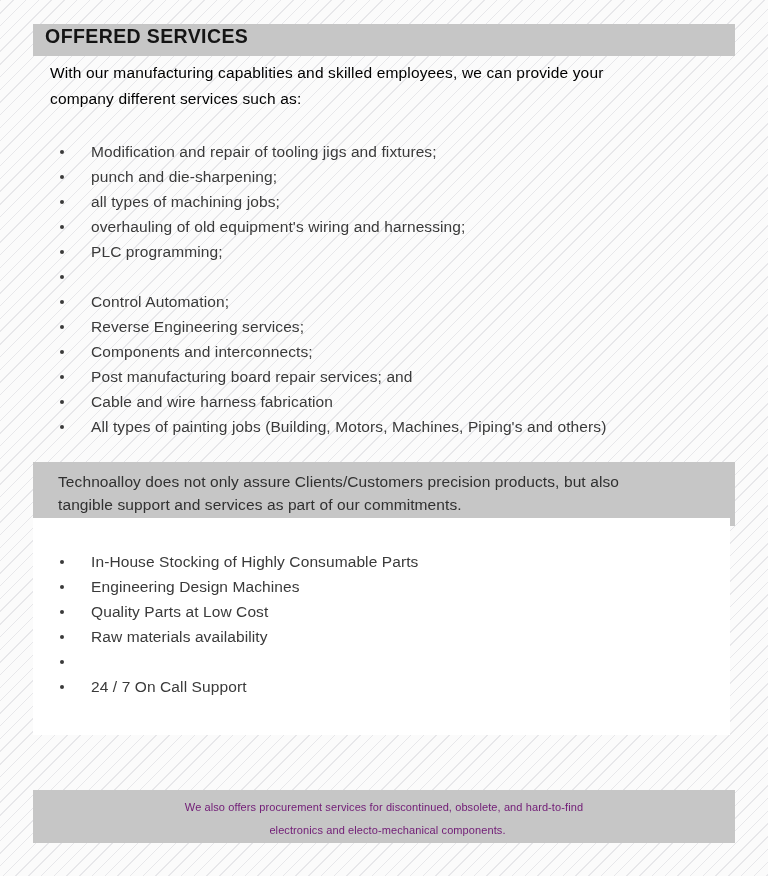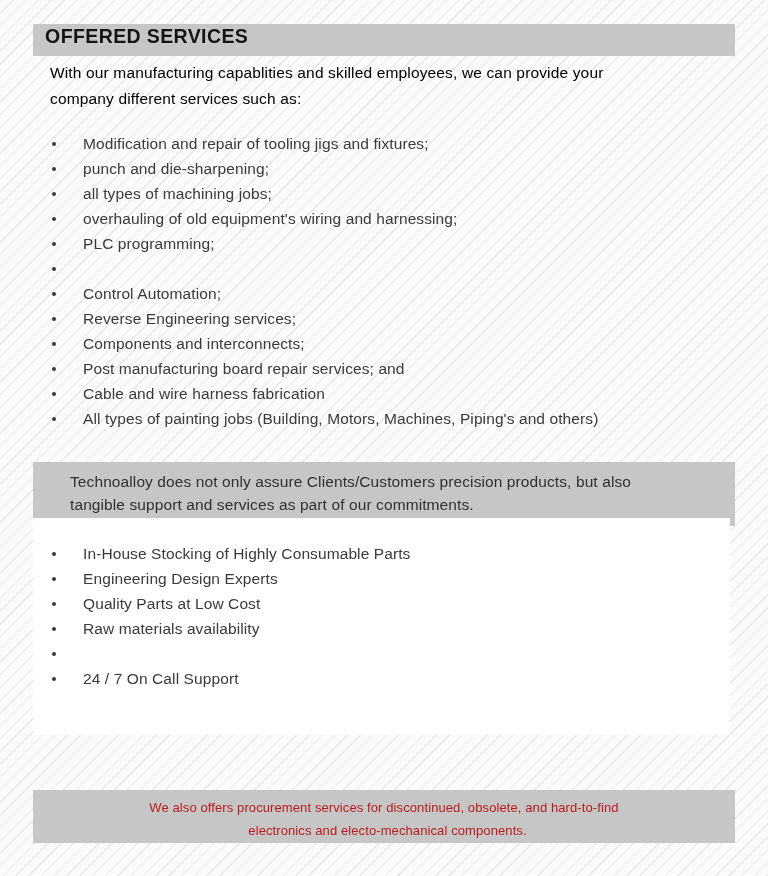--- a/index.html
+++ b/index.html
@@ -63,21 +63,21 @@
     line-height: 26px;
     color: #000000;
     text-align: justify;
     letter-spacing: 0.15px;
   }
   .intro .line2 { display: block; }
 
   
   .bullet-list {
     position: absolute;
-    margin: 0;
+    margin: 8px;
     padding: 0;
     list-style: none;
   }
   .bullet-list li {
     position: relative;
     padding-left: 35px;
     font-size: 15.5px;
     color: #3a3a3a;
     letter-spacing: 0.1px;
     white-space: nowrap;
@@ -103,42 +103,42 @@
   .callout {
     position: absolute;
     background: #c6c6c6;
     box-sizing: border-box;
   }
   #commitment-box {
     left: 33px;
     top: 462px;
     width: 702px;
     height: 64px;
-    padding: 8px 22px 0 37px;
+    padding: 8px 22px 0 25px;
   }
   #commitment-box .ct {
     font-size: 15.5px;
     line-height: 23px;
     color: #303030;
     letter-spacing: 0.1px;
   }
   #commitment-box .ct .l2 { display: block; }
 
   #procurement-box {
     left: 33px;
     top: 790px;
     width: 702px;
     height: 53px;
     padding-top: 6px;
     text-align: center;
   }
   #procurement-box .ct {
-    font-size: 13px;
+    font-size: 11px;
     line-height: 23px;
-    color: #b91c1c;
+    color: #701a75;
     letter-spacing: 0.1px;
   }
   #procurement-box .ct .l2 { display: block; margin-left: 7px; }
 
   
   #advantages-panel {
     position: absolute;
     left: 33px;
     top: 518px;
     width: 697px;
@@ -179,21 +179,21 @@
     <div class="ct">
       <span>Technoalloy does not only assure Clients/Customers precision products, but also</span>
       <span class="l2">tangible support and services as part of our commitments.</span>
     </div>
   </div>
 
   <div id="advantages-panel"></div>
 
   <ul class="bullet-list" id="advantages-list">
     <li><span class="dot"></span><span>In-House Stocking of Highly Consumable Parts</span></li>
-    <li><span class="dot"></span><span>Engineering Design Experts</span></li>
+    <li><span class="dot"></span><span>Engineering Design Machines</span></li>
     <li><span class="dot"></span><span>Quality Parts at Low Cost</span></li>
     <li><span class="dot"></span><span>Raw materials availability</span></li>
     <li><span class="dot"></span></li>
     <li><span class="dot"></span><span>24 / 7 On Call Support</span></li>
   </ul>
 
   <div class="callout" id="procurement-box">
     <div class="ct">
       <span>We also offers procurement services for discontinued, obsolete, and hard-to-find</span>
       <span class="l2">electronics and electo-mechanical components.</span>

